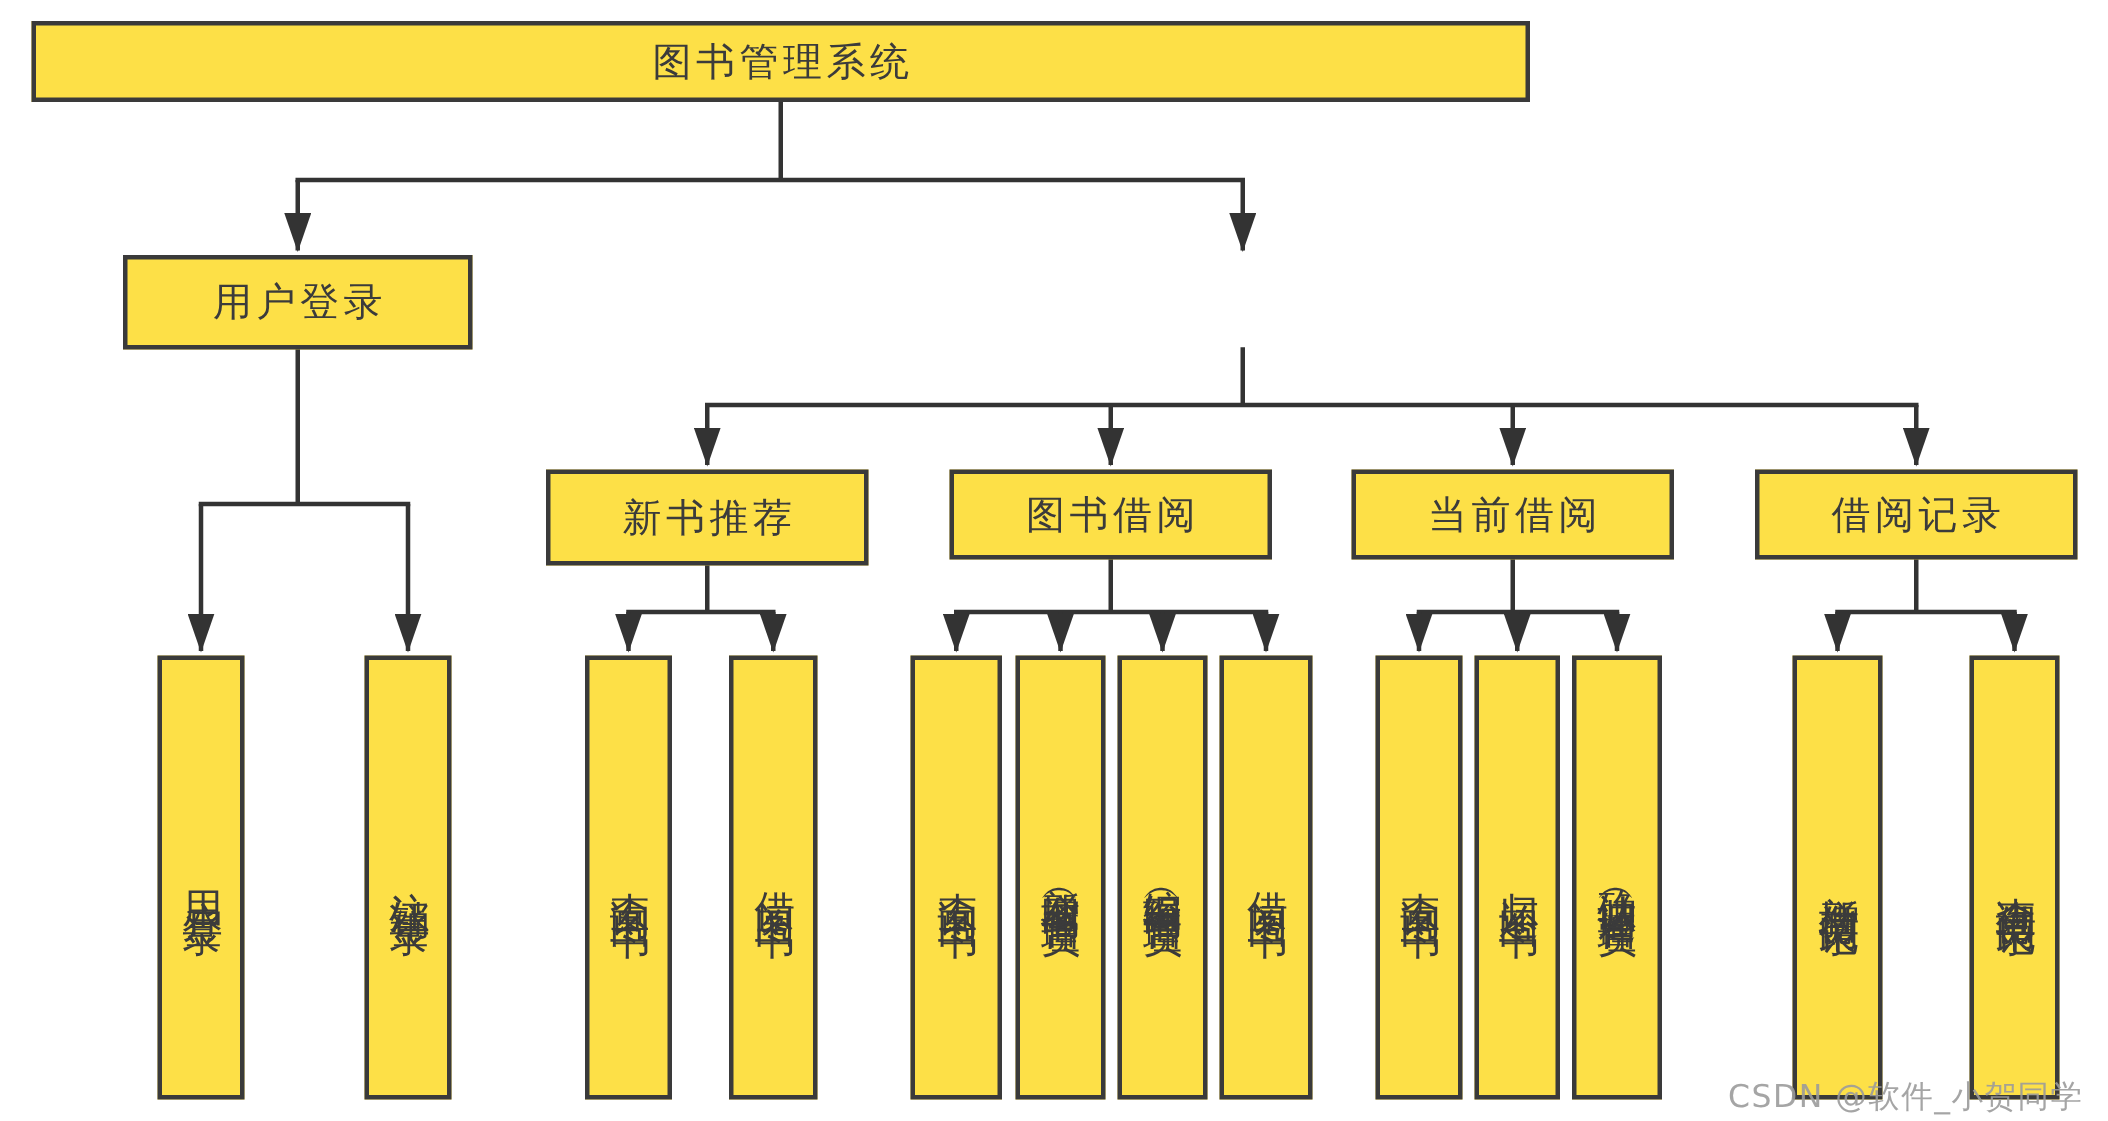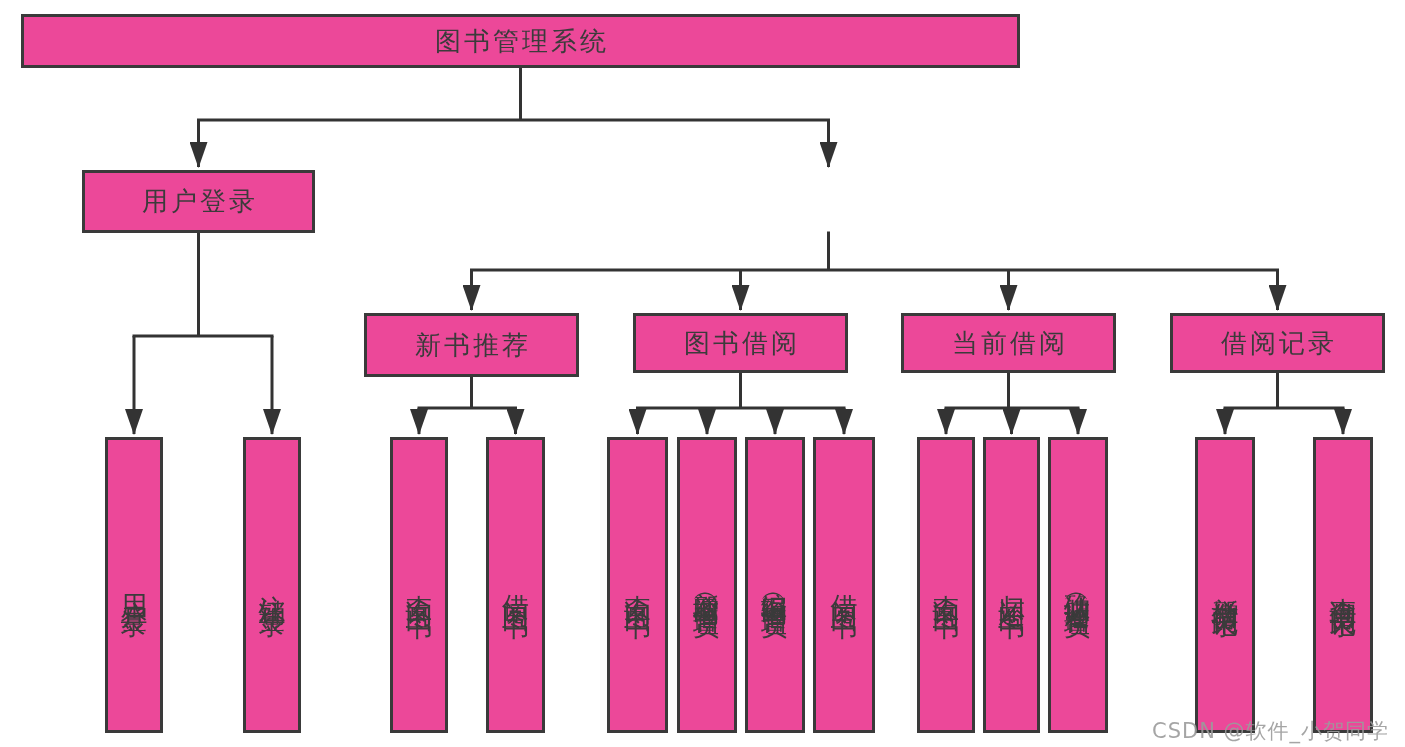--- a/index.html
+++ b/index.html
@@ -19,21 +19,21 @@
     position: absolute;
     left: 0;
     top: 0;
     width: 1405px;
     height: 747px;
   }
   .node {
     position: absolute;
     box-sizing: border-box;
     border: 3px solid #3a3a3a;
-    background: #ec4899;
+    background: #fde047;
     display: flex;
     align-items: center;
     justify-content: center;
     color: #3b3b3b;
   }
   .htext {
     font-size: 26px;
     letter-spacing: 3px;
     text-indent: 3px;
     white-space: nowrap;

